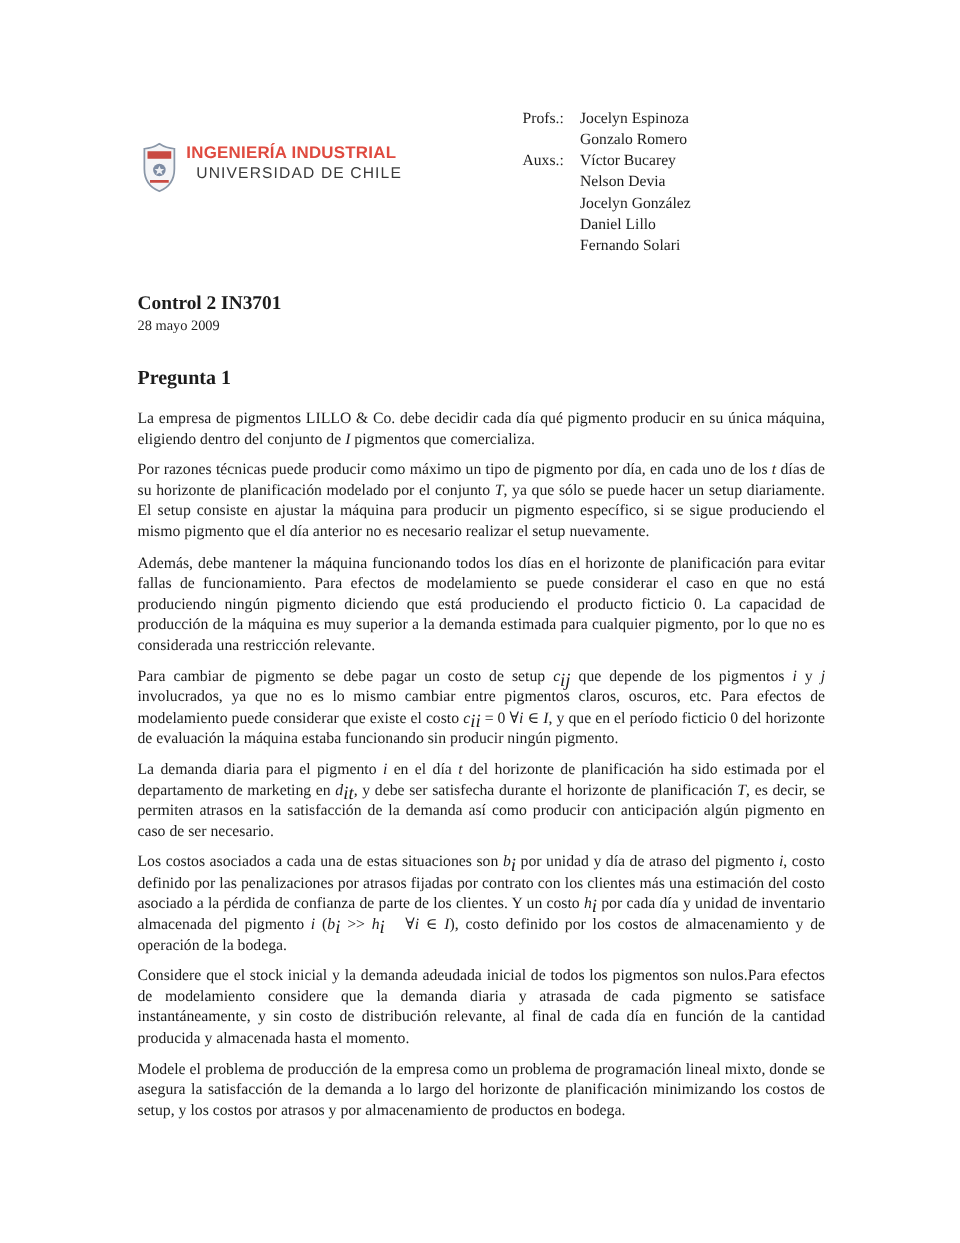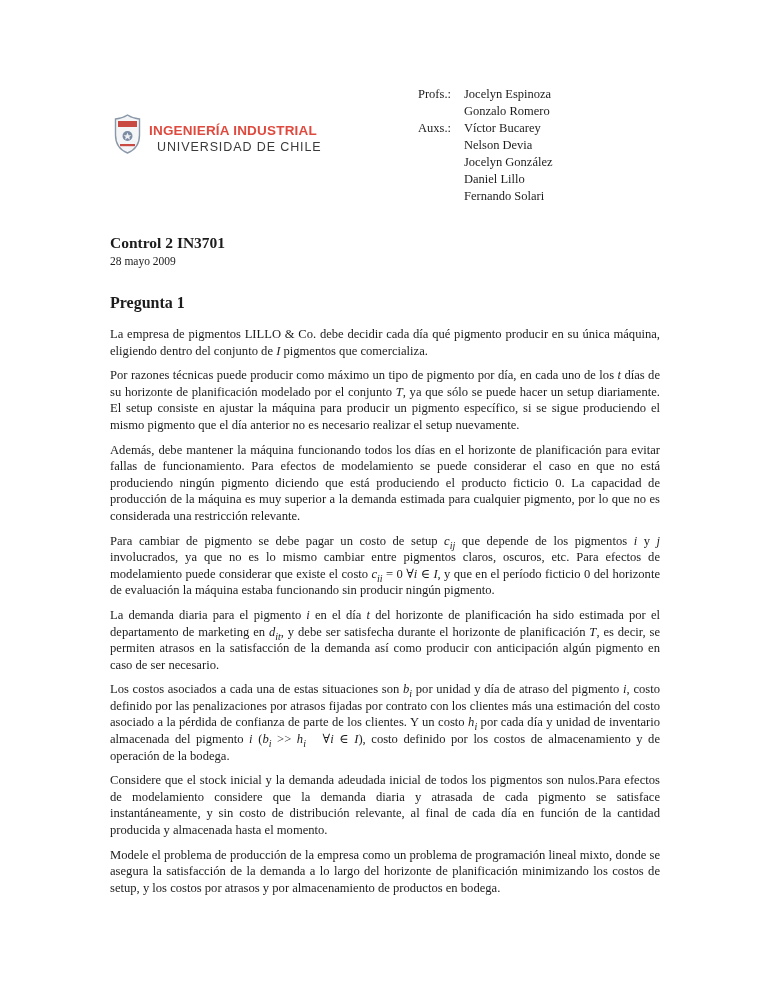--- a/index.html
+++ b/index.html
@@ -13,21 +13,21 @@
     background:#ffffff;
     padding:86px 108px 0 110px;
     font-family:"Liberation Serif","DejaVu Serif",serif;
     color:#1c1c1c;
     overflow:hidden;
   }
   
   .header { position:relative; height:122px; }
   .logo-block {
     position:absolute; left:4px; top:28px;
-    display:flex; align-items:flex-end; gap:8px;
+    display:flex; align-items:flex-start; gap:8px;
   }
   .crest { flex:0 0 auto; }
   .crest svg { display:block; }
   .logo-text { font-family:"Liberation Sans","DejaVu Sans",sans-serif; }
   .logo-line1 { font-size:13.5px; font-weight:bold; letter-spacing:0.2px; }
   .logo-line2 { font-size:12.5px; letter-spacing:0.9px; margin-top:2px; }
   .staff {
     position:absolute; left:308px; top:0;
     display:grid; grid-template-columns:46px auto;
     font-size:12.5px; line-height:17px;
@@ -41,21 +41,21 @@
   
   .question-heading { font-size:16px; font-weight:bold; margin-top:27px; }
   .question-body { margin-top:14px; }
   .para {
     font-size:12.6px;
     line-height:16.6px;
     text-align:justify;
     margin-bottom:8px;
   }
   .para i { font-style:italic; }
-  .para sub { font-size:10px; line-height:0; }
+  .para sub { font-size:15px; line-height:0; }
 </style>
 </head>
 <body>
 
 <div class="page">
 
   <div class="header">
 
     <div class="logo-block">
       <span class="crest">

